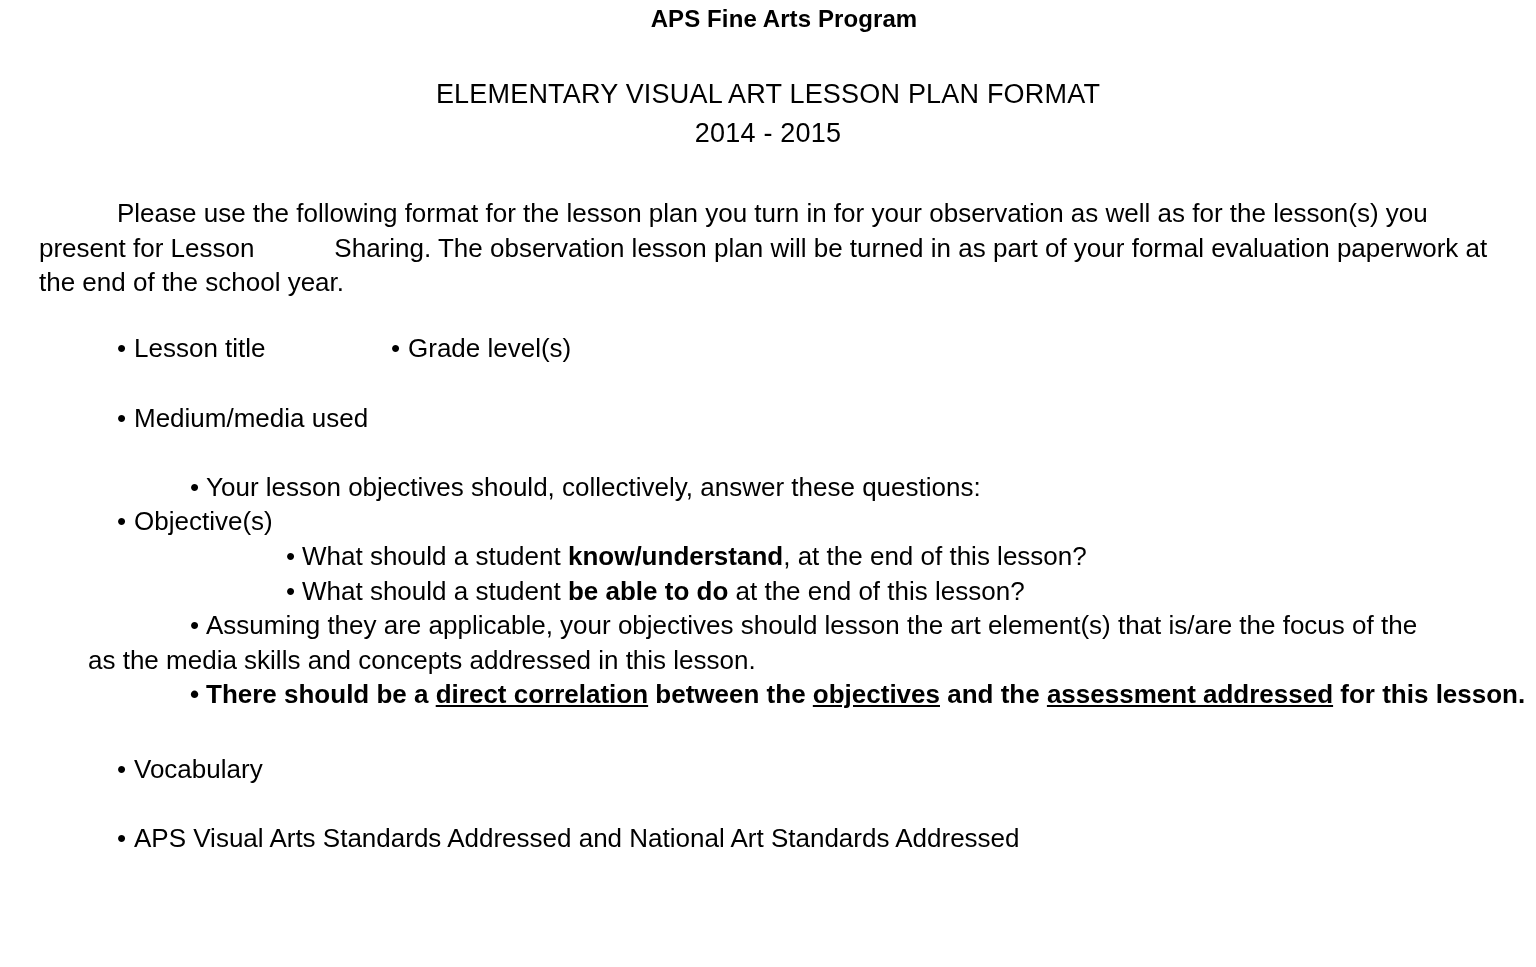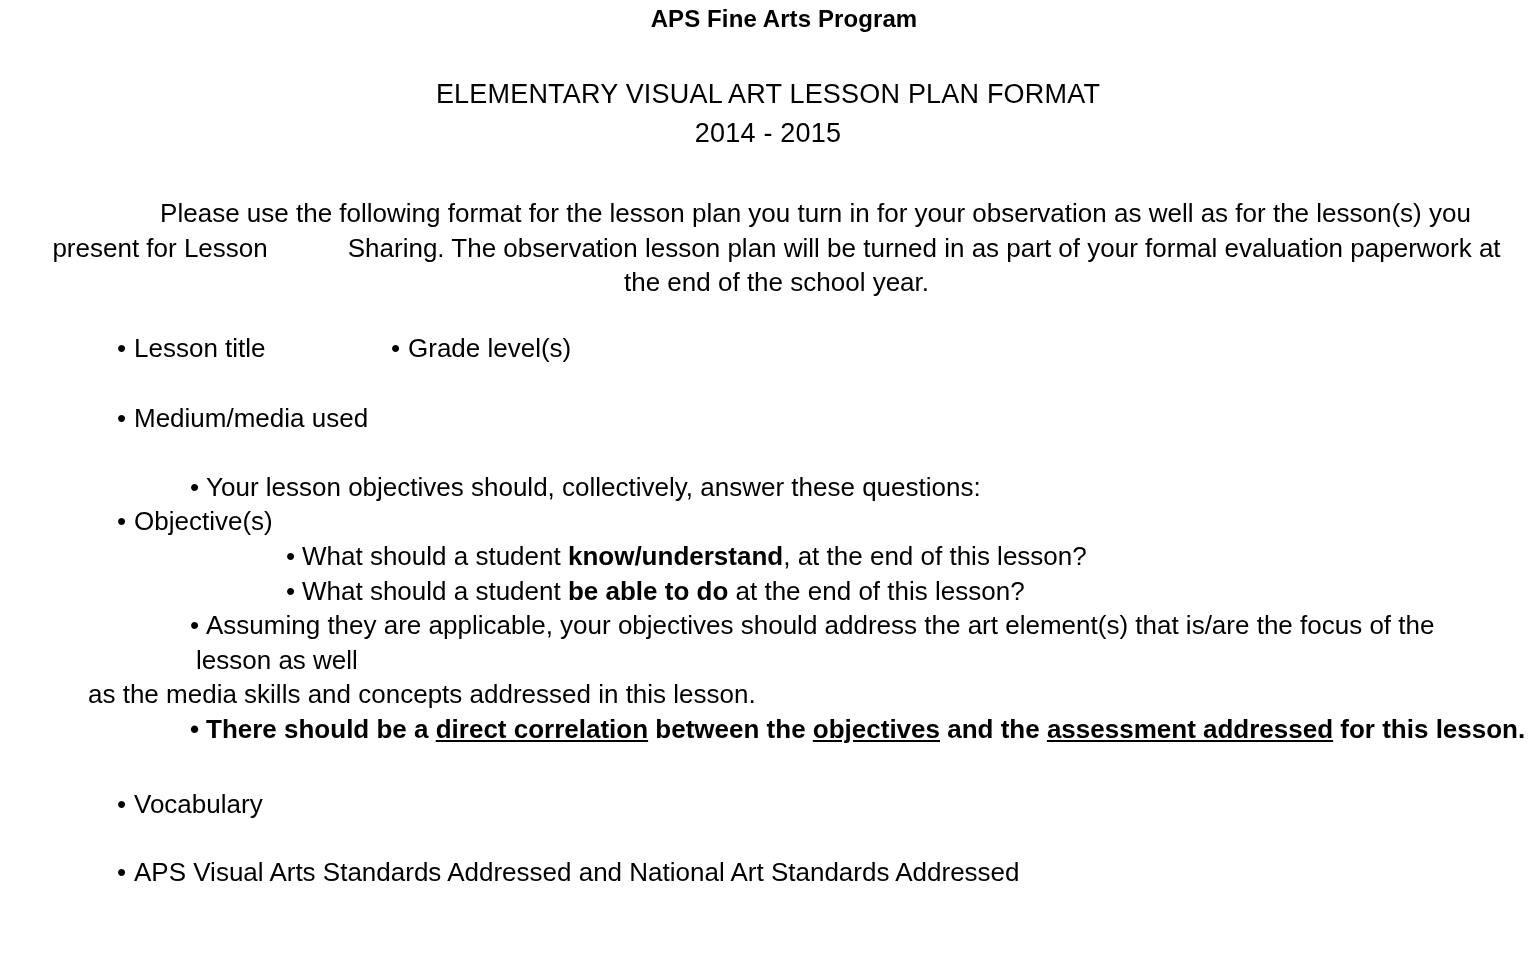--- a/index.html
+++ b/index.html
@@ -50,21 +50,21 @@
     letter-spacing: 0.2px;
   }
 
   
   .intro {
     margin-top: 49px;
     padding-left: 39px;
     padding-right: 22px;
     font-size: 26px;
     line-height: 1.33;
-    text-align: center;
+    text-align: left;
   }
   .intro .indent-first {
     display: inline-block;
     width: 78px;
   }
   .blank-fill {
     display: inline-block;
     width: 80px;
   }
 
@@ -155,22 +155,21 @@
     <div class="bullet-line lvl1 bul">Objective(s)</div>
 
     <div class="bullet-line lvl3 bul">
       <span>What should a student </span><b>know/understand</b><span>, at the end of this lesson?</span>
     </div>
 
     <div class="bullet-line lvl3 bul">
       <span>What should a student </span><b>be able to do</b><span> at the end of this lesson?</span>
     </div>
 
-    <div class="bullet-line lvl2 bul">Assuming they are applicable, your objectives should address the art element(s) that is/are the focus of the</div>
-    <div class="bullet-line cont-a">lesson as well</div>
+    <div class="bullet-line lvl2 bul">Assuming they are applicable, your objectives should lesson the art element(s) that is/are the focus of the</div>
     <div class="bullet-line cont-b">as the media skills and concepts addressed in this lesson.</div>
 
     <div class="bullet-line lvl2 bul b">
       <span>There should be a </span><u>direct correlation</u><span> between the </span><u>objectives</u><span> and the </span><u>assessment addressed</u><span> for this lesson.</span>
     </div>
 
     <div class="gap-lg"></div>
 
     <div class="bullet-line lvl1 bul">Vocabulary</div>
 

